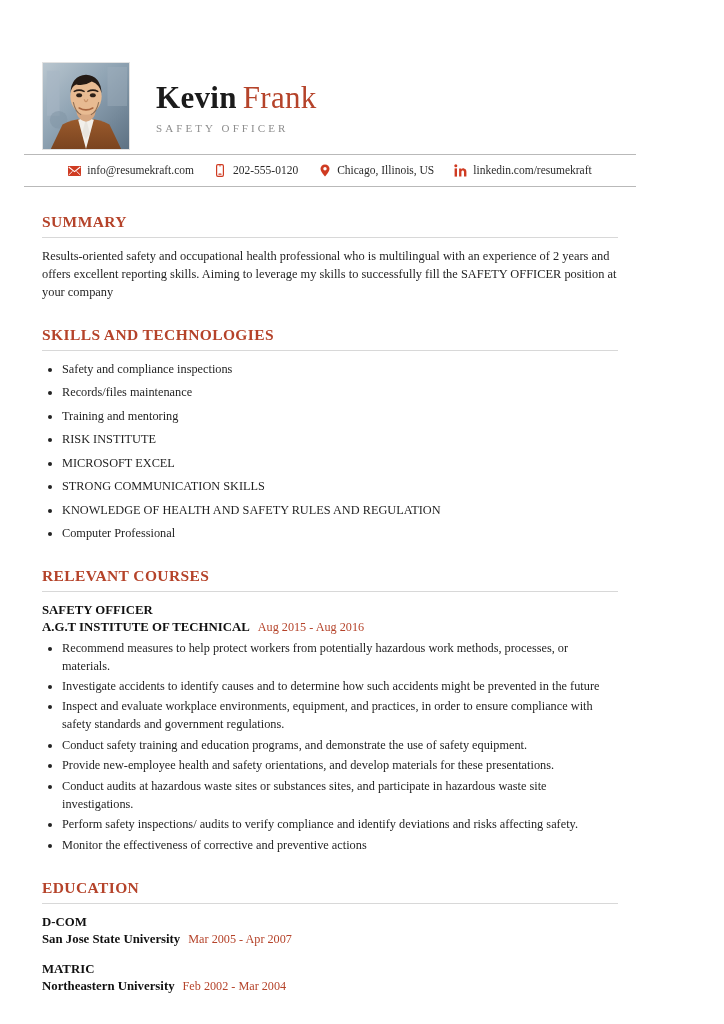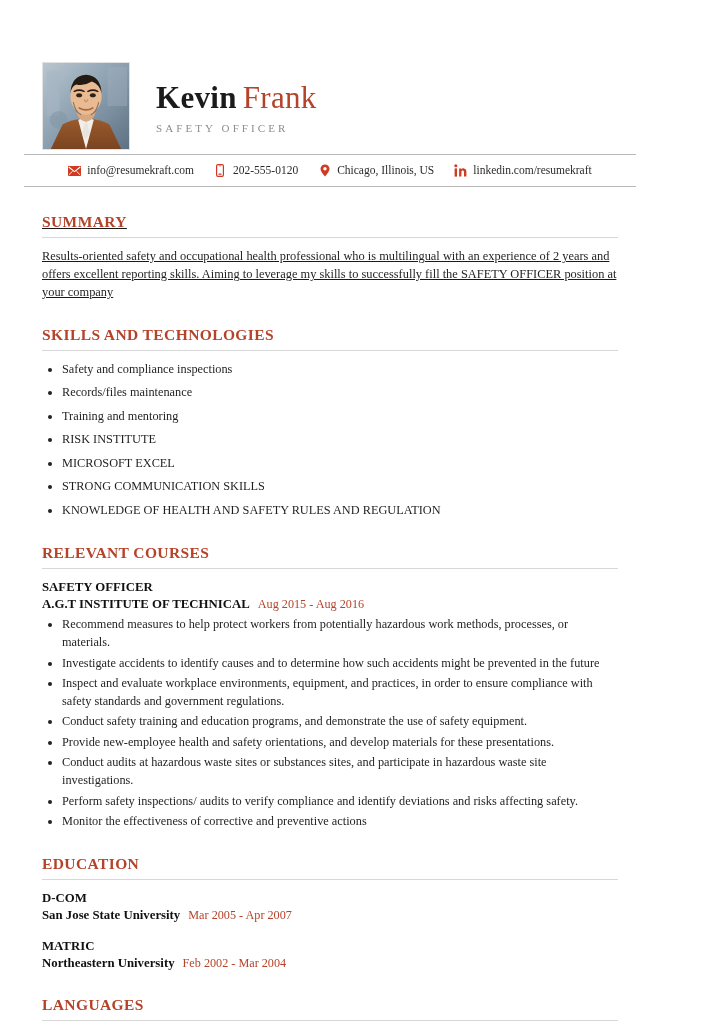--- a/index.html
+++ b/index.html
@@ -100,21 +100,21 @@
     flex: 0 0 13px;
   }
   .contact-item .ico svg { display: block; }
   .contact-text { line-height: 1; }
 
   
   .content {
     padding: 0 42px;
   }
   .section { margin-top: 24px; }
-  .section:first-child { margin-top: 26px; text-decoration: underline; }
+  .section:first-child { margin-top: 26px; }
 
   .sec-head {
     color: #b5432a;
     font-size: 15.5px;
     font-weight: bold;
     letter-spacing: 0.4px;
     margin: 0 0 6px 0;
   }
   .sec-rule {
     height: 0;
@@ -317,20 +317,21 @@
       <div class="sec-head">SKILLS AND TECHNOLOGIES</div>
       <div class="sec-rule"></div>
       <ul class="bullets skills">
         <li>Safety and compliance inspections</li>
         <li>Records/files maintenance</li>
         <li>Training and mentoring</li>
         <li>RISK INSTITUTE</li>
         <li>MICROSOFT EXCEL</li>
         <li>STRONG COMMUNICATION SKILLS</li>
         <li>KNOWLEDGE OF HEALTH AND SAFETY RULES AND REGULATION</li>
+        <li>Computer Professional</li>
       </ul>
     </div>
 
     <div class="section">
       <div class="sec-head">RELEVANT COURSES</div>
       <div class="sec-rule"></div>
       <div class="entry">
         <div class="entry-title">SAFETY OFFICER</div>
         <div class="entry-sub">
           <span class="entry-org">A.G.T INSTITUTE OF TECHNICAL</span><span class="entry-date">Aug 2015 - Aug 2016</span>

